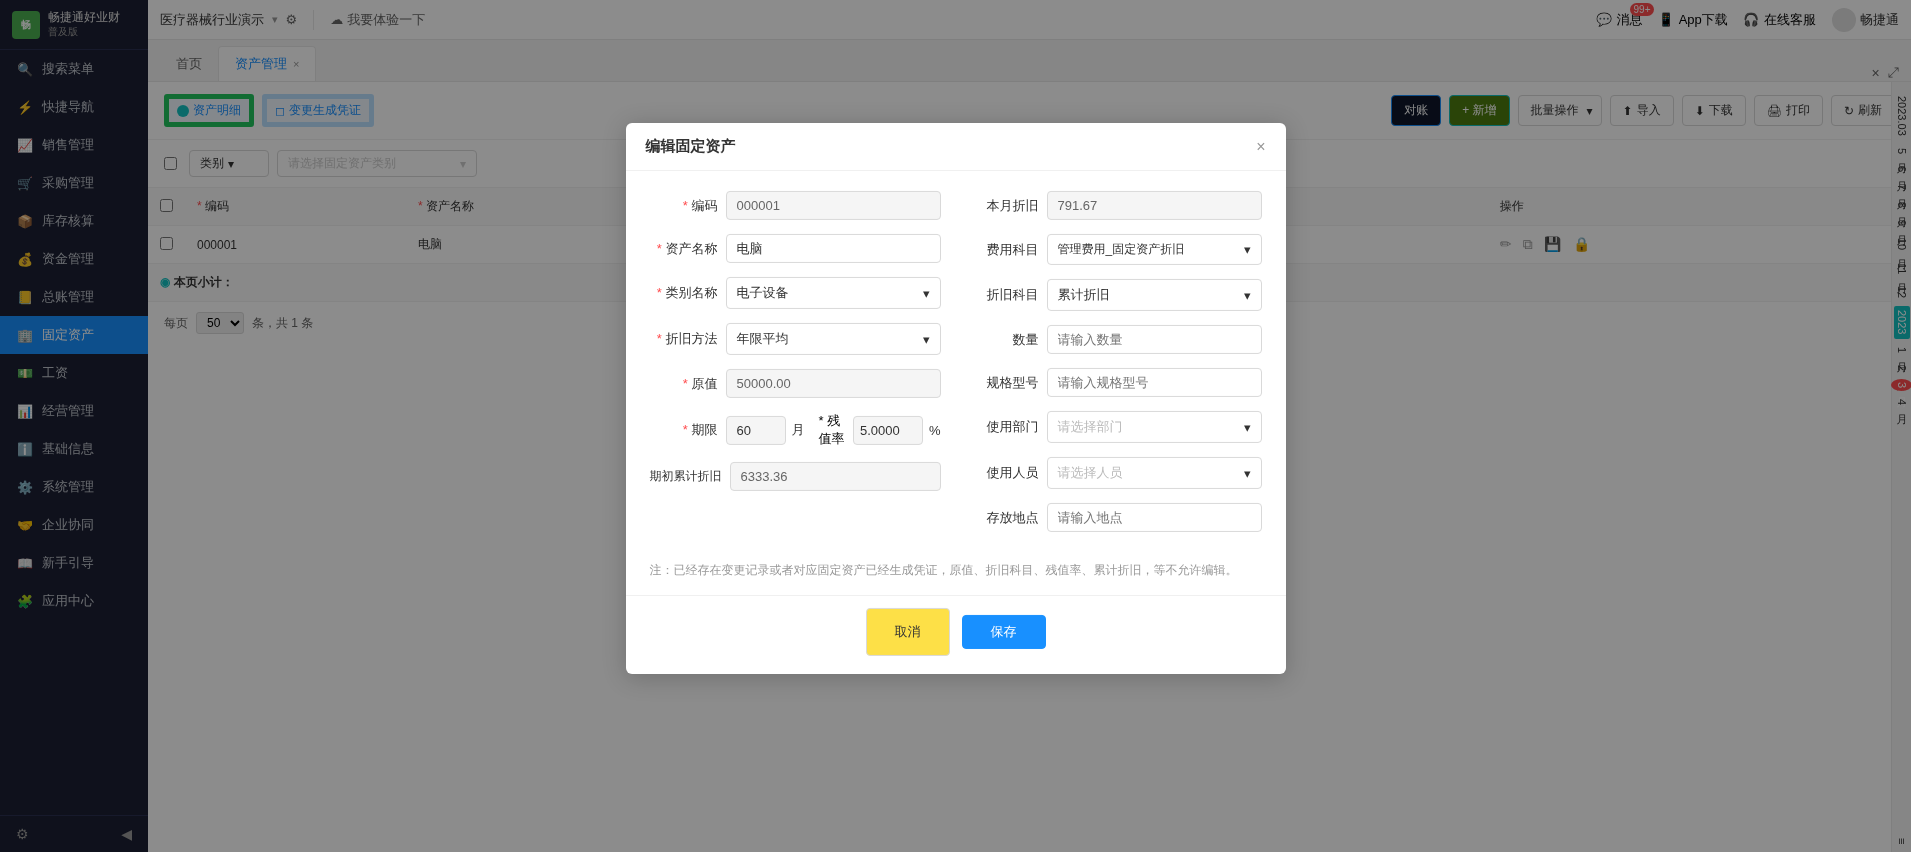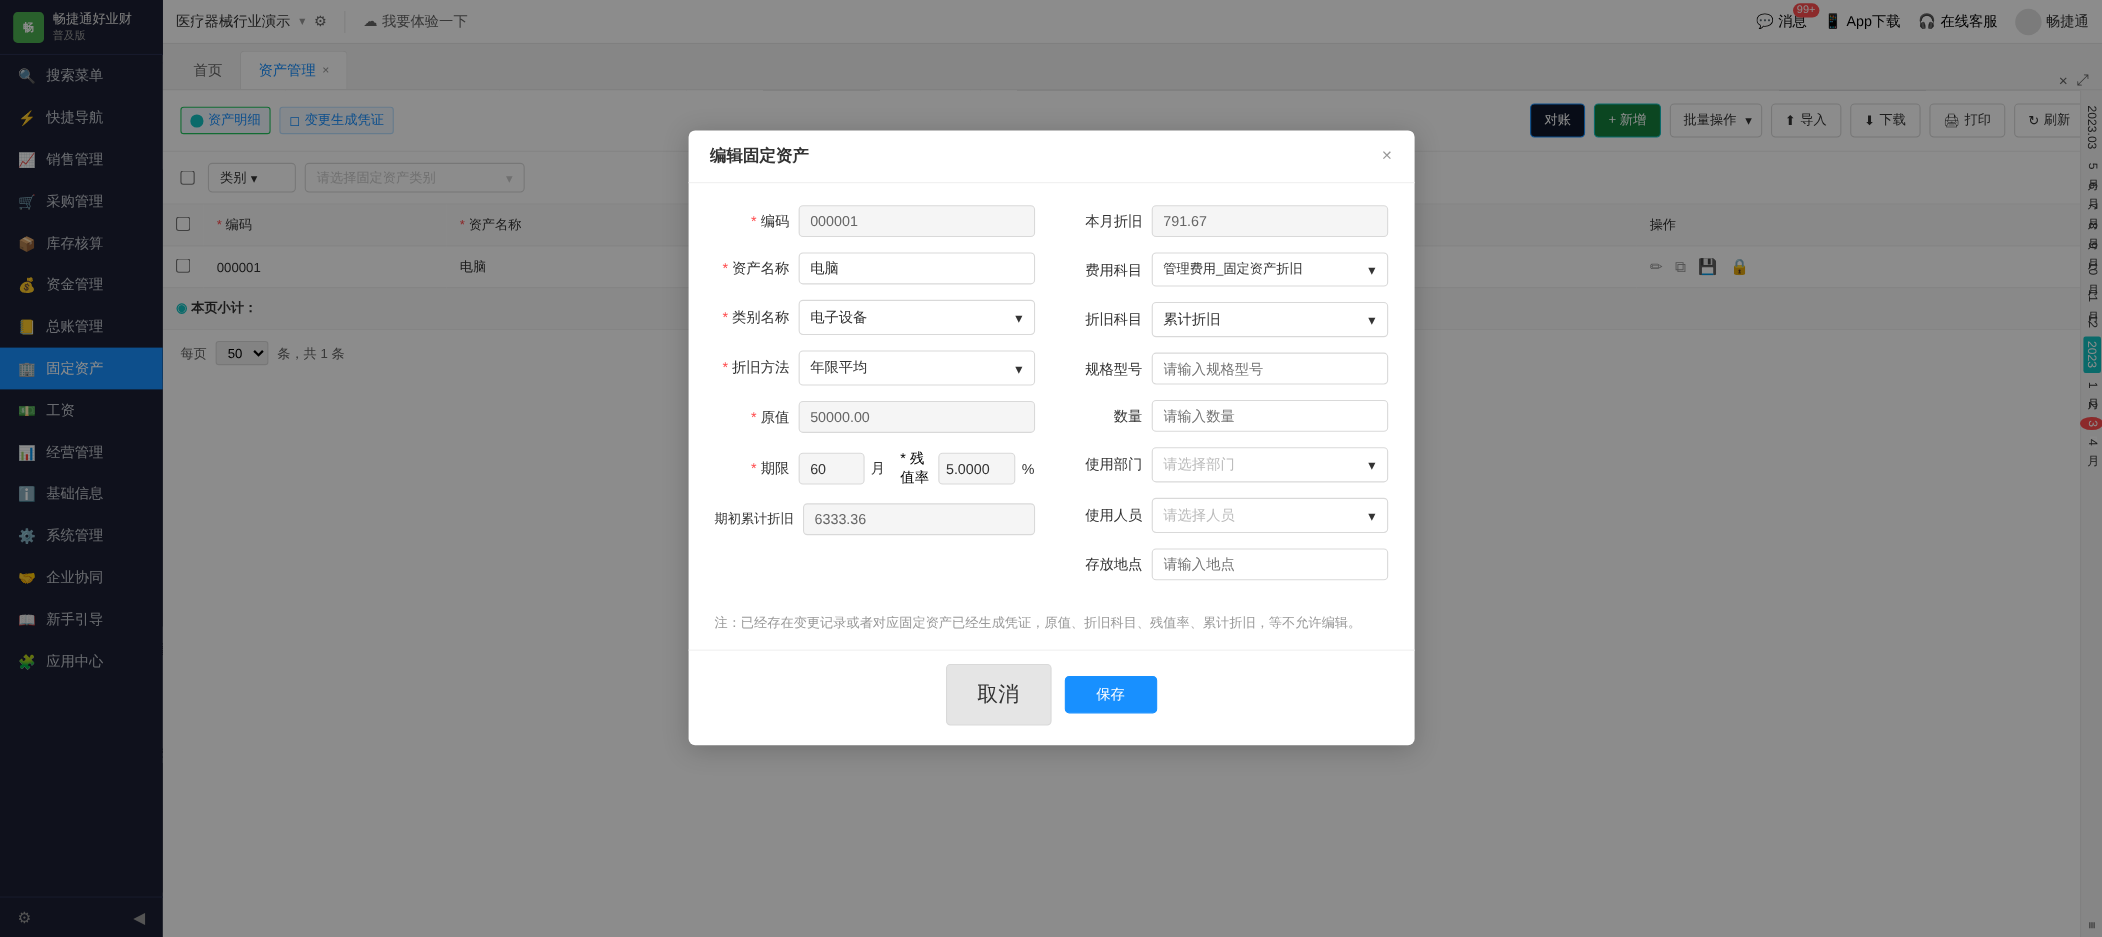--- a/index.html
+++ b/index.html
@@ -76,21 +76,21 @@
     .content-toolbar {
       display: flex; align-items: center; padding: 12px 16px; gap: 8px;
       border-bottom: 1px solid #f0f0f0;
     }
     .toolbar-btn {
       display: flex; align-items: center; gap: 4px; padding: 6px 12px;
       border: 1px solid #d9d9d9; border-radius: 4px; background: #fff;
       cursor: pointer; color: #333; font-size: 12px;
     }
     .toolbar-btn.primary { background: #0f172a; color: #fff; border-color: #1890ff; }
-    .toolbar-btn.teal { background: #15803d; color: #fff; border-color: #13c2c2; }
+    .toolbar-btn.teal { background: #4d7c0f; color: #fff; border-color: #13c2c2; }
     .toolbar-btn.dropdown { padding-right: 8px; }
 
     
     .filter-row {
       display: flex; align-items: center; padding: 10px 16px; gap: 8px;
       border-bottom: 1px solid #f0f0f0;
     }
     .filter-select {
       display: flex; align-items: center; gap: 4px; padding: 4px 10px;
       border: 1px solid #d9d9d9; border-radius: 4px; background: #fff;
@@ -165,27 +165,27 @@
     .inline-label { font-size: 13px; color: #333; }
     .inline-input-sm { padding: 6px 6px; border: 1px solid #d9d9d9; border-radius: 4px; font-size: 13px; color: #333; background: #f5f5f5; width: 70px; }
     .inline-pct { font-size: 13px; color: #333; }
     .dialog-note { padding: 10px 24px 16px; font-size: 12px; color: #999; }
     .dialog-footer {
       display: flex; align-items: center; justify-content: center;
       padding: 12px 24px 18px; gap: 12px; border-top: 1px solid #f0f0f0;
     }
     .btn-cancel {
       padding: 14px 28px; border: 1px solid #d9d9d9; border-radius: 4px;
-      background: #e5e5e5; color: #333; cursor: pointer; font-size: 19px;
+      background: #fde047; color: #333; cursor: pointer; font-size: 13px;
     }
     .btn-save {
       padding: 7px 28px; border: 1px solid #1890ff; border-radius: 4px;
       background: #1890ff; color: #fff; cursor: pointer; font-size: 13px;
     }
-    .tag-btn { display: inline-flex; align-items: center; gap: 4px; padding: 3px 8px; background: #f0f7ff; color: #1890ff; border: 1px solid #22c55e; border-radius: 3px; font-size: 12px; cursor: pointer; }
+    .tag-btn { display: inline-flex; align-items: center; gap: 4px; padding: 3px 8px; background: #f0f7ff; color: #1890ff; border: 5px solid #22c55e; border-radius: 3px; font-size: 12px; cursor: pointer; }
     .action-icon { color: #999; cursor: pointer; margin-right: 8px; font-size: 14px; }
     .pagination { display: flex; align-items: center; gap: 8px; padding: 10px 16px; font-size: 12px; color: #666; }
     .pagination select { padding: 2px 6px; border: 1px solid #d9d9d9; border-radius: 3px; font-size: 12px; }
   </style>
 </head>
 <body>
 
 <div class="sidebar">
   <div class="sidebar-header">
     <div class="sidebar-header-logo">畅</div>
@@ -489,26 +489,26 @@
           </div>
         </div>
         <div class="form-row">
           <span class="form-label" style="min-width:68px;text-align:right;">折旧科目</span>
           <div class="form-select">
             <span>累计折旧</span>
             <span>▾</span>
           </div>
         </div>
         <div class="form-row">
+          <span class="form-label" style="min-width:68px;text-align:right;">数量</span>
+          <input class="form-input" type="text" placeholder="请输入数量" style="">
+        </div>
+        <div class="form-row">
           <span class="form-label" style="min-width:68px;text-align:right;">规格型号</span>
           <input class="form-input" type="text" placeholder="请输入规格型号" style="">
-        </div>
-        <div class="form-row">
-          <span class="form-label" style="min-width:68px;text-align:right;">数量</span>
-          <input class="form-input" type="text" placeholder="请输入数量" style="">
         </div>
         <div class="form-row">
           <span class="form-label" style="min-width:68px;text-align:right;">使用部门</span>
           <div class="form-select">
             <span class="form-select-placeholder">请选择部门</span>
             <span>▾</span>
           </div>
         </div>
         <div class="form-row">
           <span class="form-label" style="min-width:68px;text-align:right;">使用人员</span>

